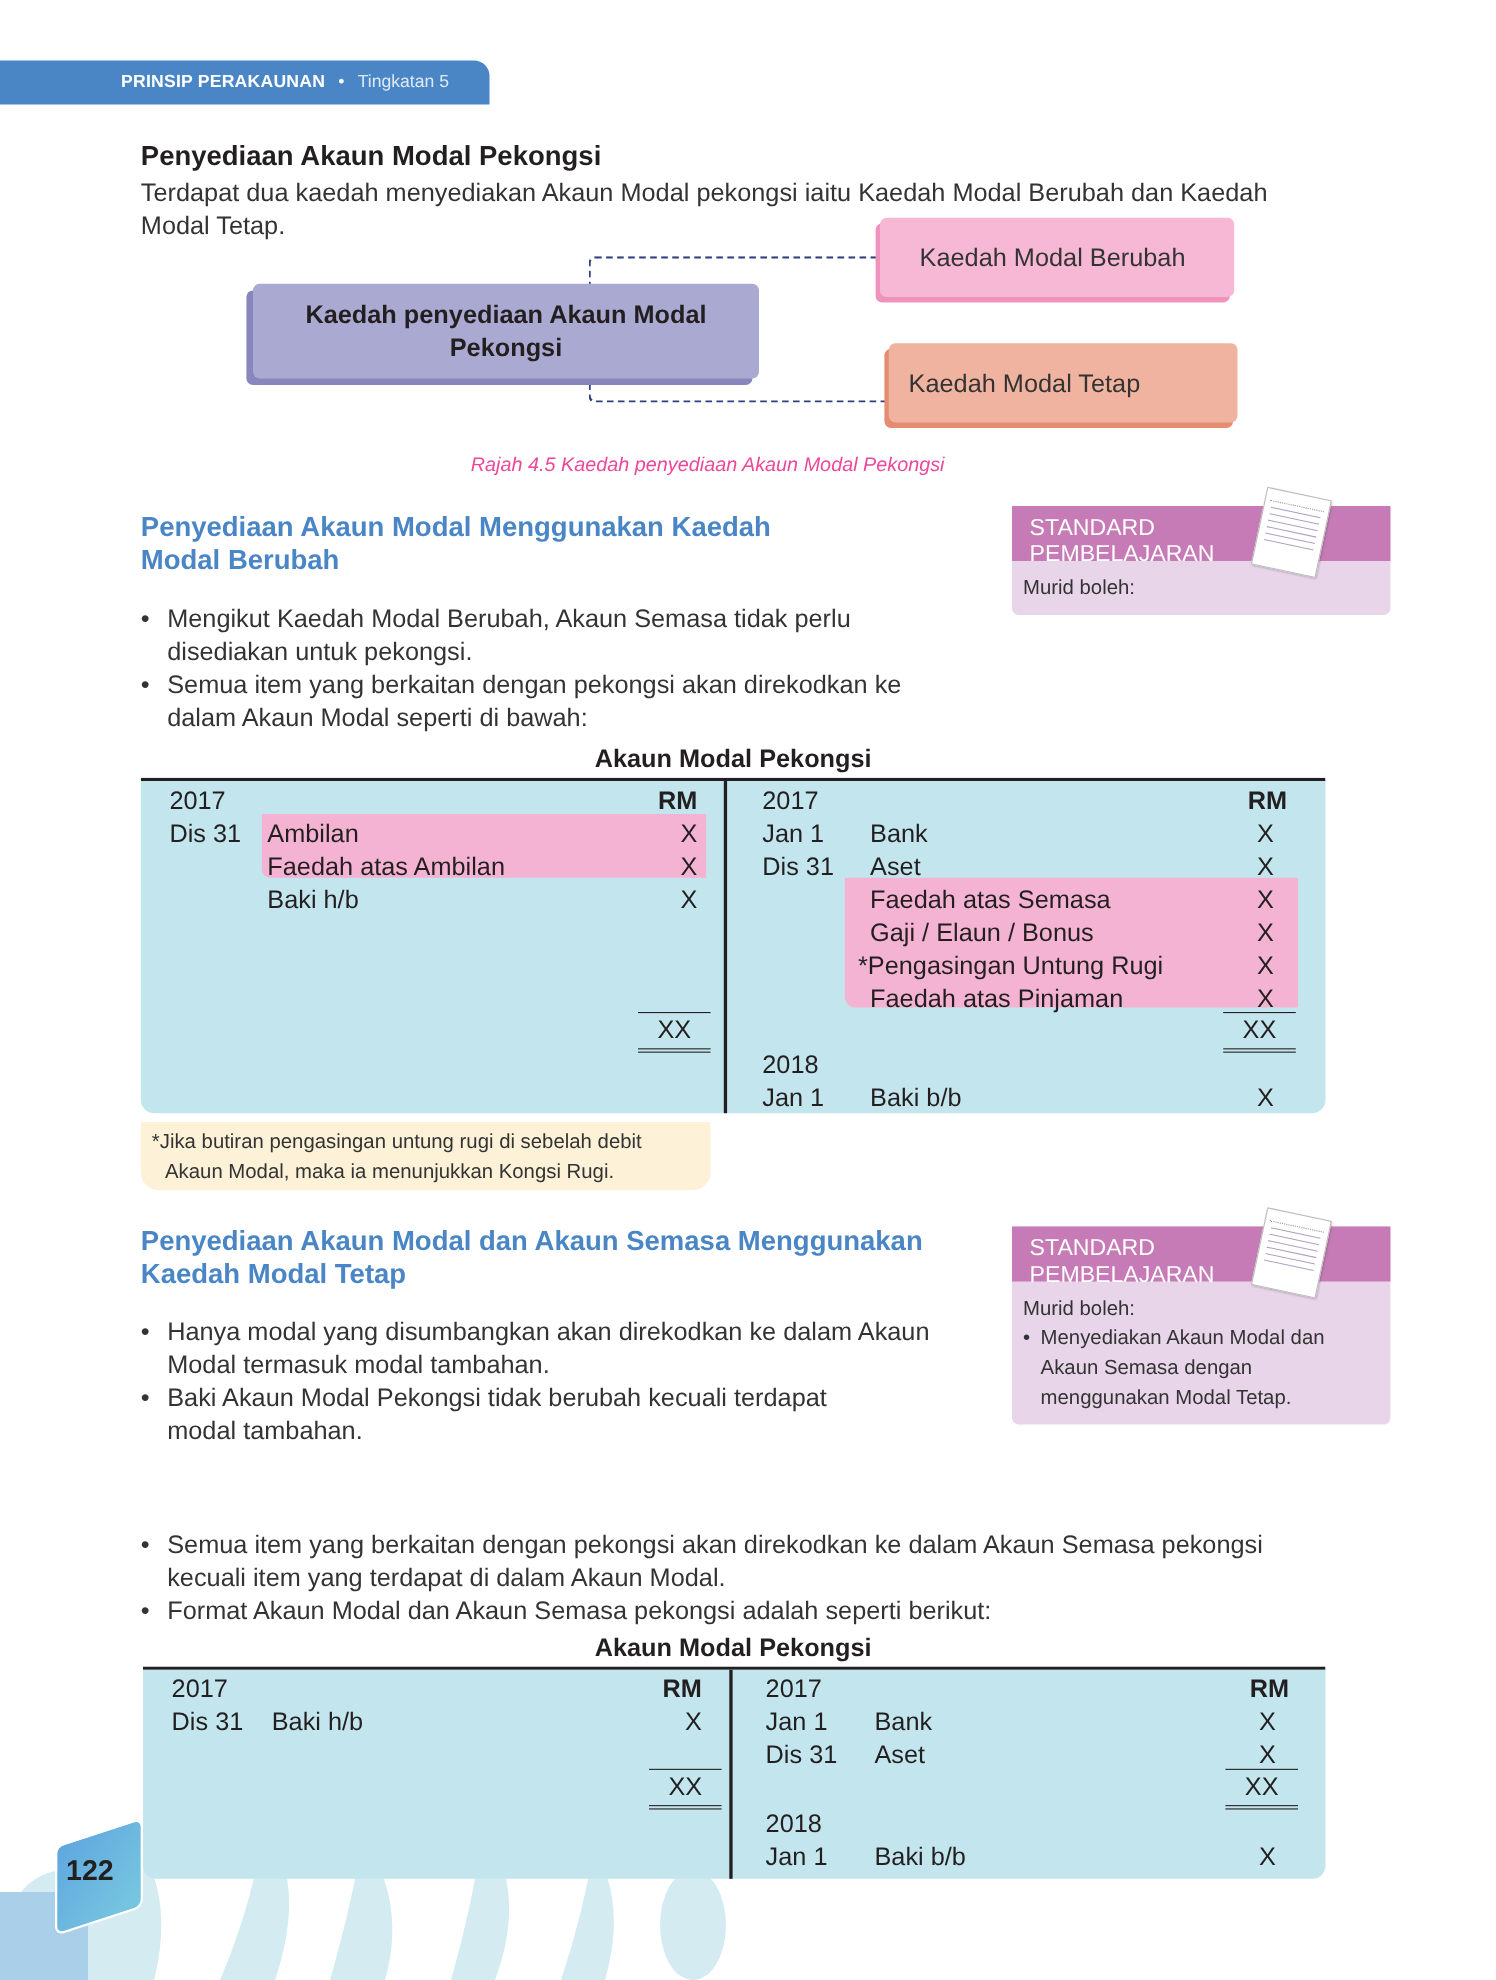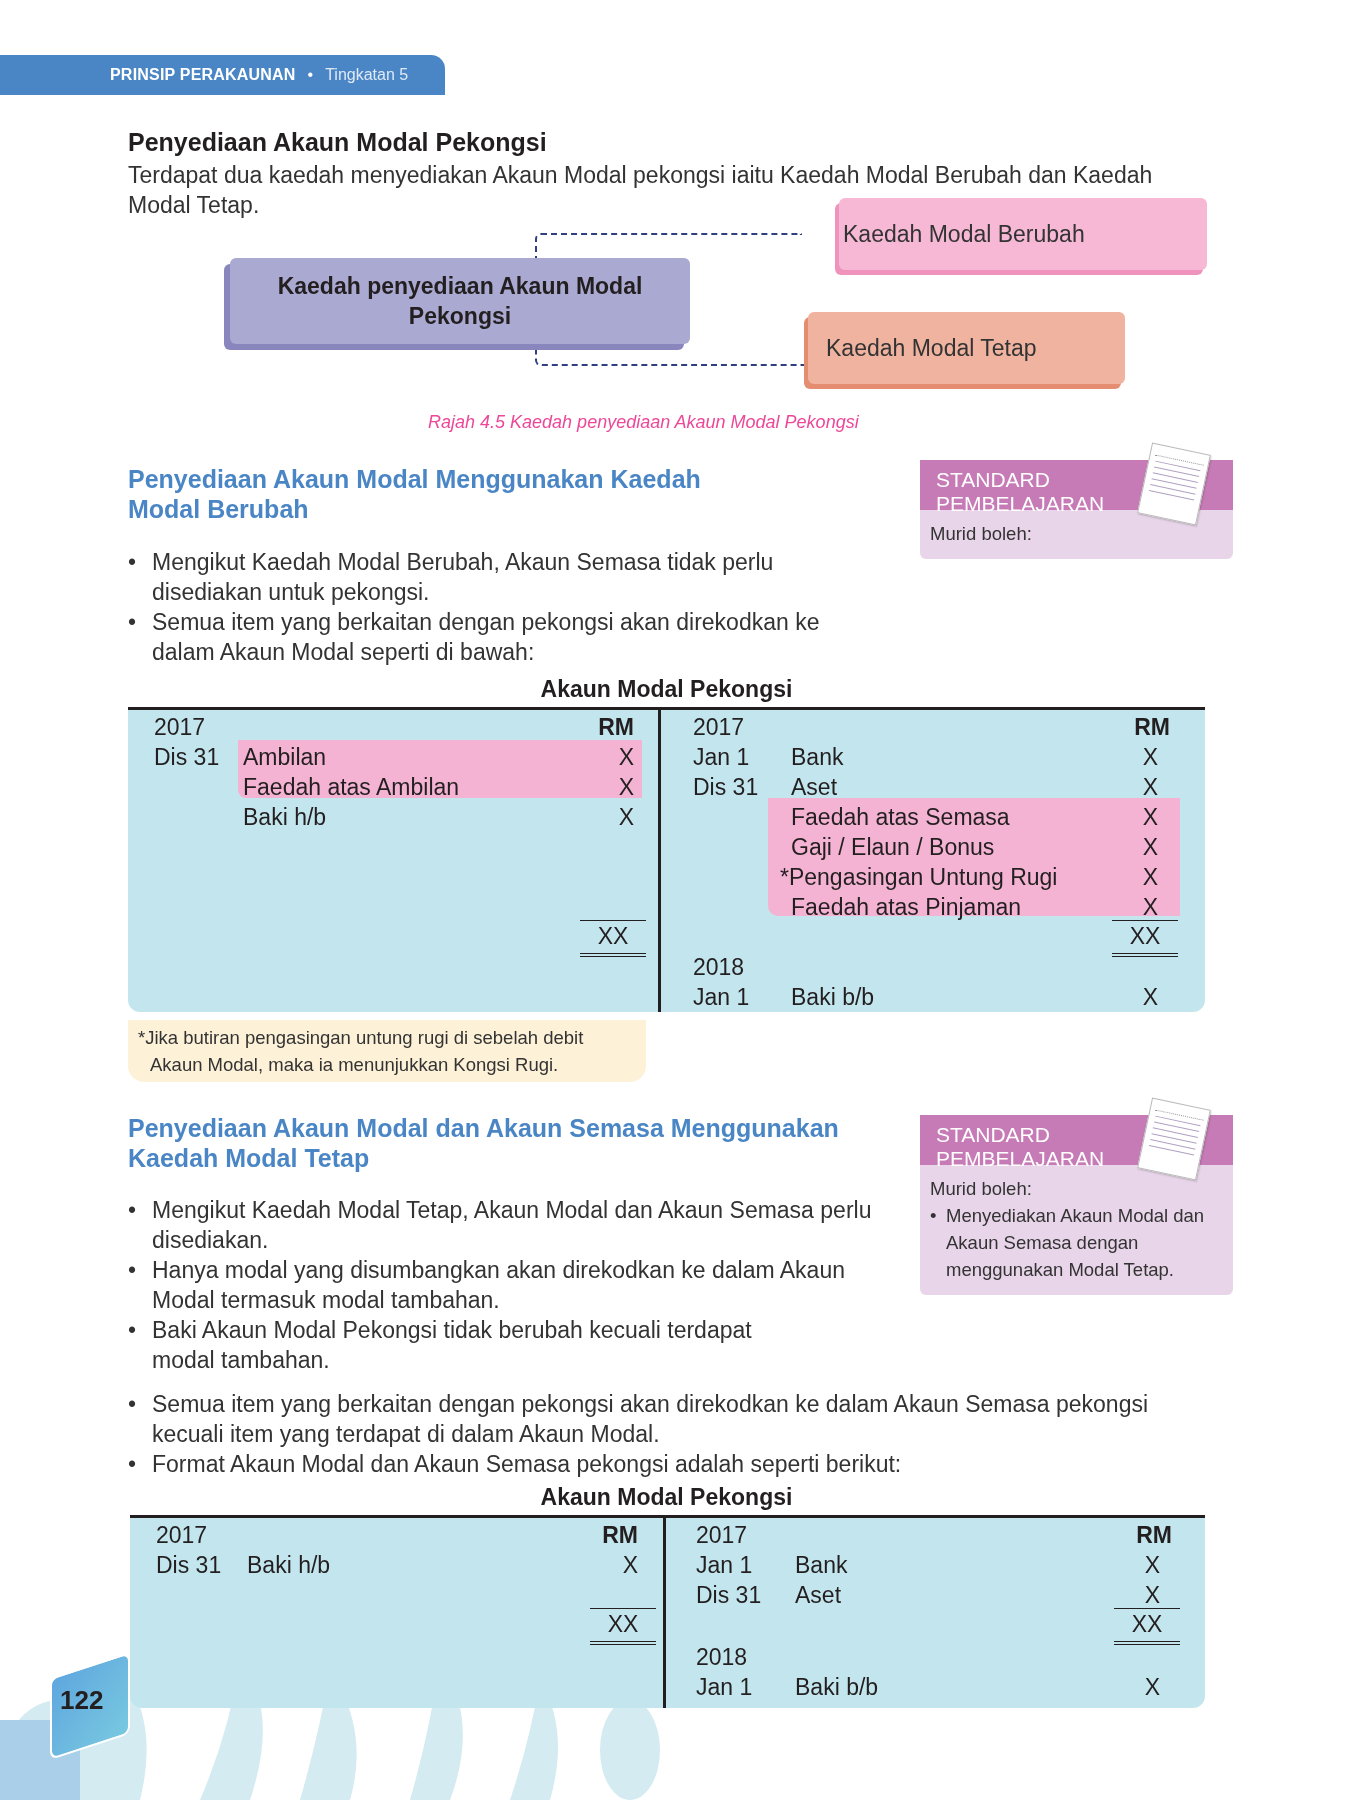--- a/index.html
+++ b/index.html
@@ -12,34 +12,34 @@
   .hdr b{font-weight:bold;letter-spacing:.2px;}
   .hdr .dot{margin:0 12px;}
   .hdr .lvl{color:#dfe9f6;}
   
   .h1{left:128px;top:128px;font-size:25px;font-weight:bold;}
   .p1{left:128px;top:160px;width:1040px;font-size:23px;line-height:30px;color:#333;}
   
   .box-center{left:230px;top:258px;width:460px;height:86px;background:#a9a9d1;border-radius:6px;
        box-shadow:-6px 6px 0 #8886bd;display:flex;align-items:center;justify-content:center;text-align:center;
        font-weight:bold;font-size:23px;line-height:30px;color:#231f20;}
-  .box-pink{left:800px;top:198px;width:368px;height:72px;background:#f6b8d4;border-radius:6px;
-       box-shadow:-4px 5px 0 #ef93bd;display:flex;align-items:center;padding-left:4px;box-sizing:border-box;font-size:23px;color:#333;margin-left:39px;}
+  .box-pink{left:800px;top:198px;width:322px;height:72px;background:#f6b8d4;border-radius:6px;
+       box-shadow:-4px 5px 0 #ef93bd;display:flex;align-items:center;padding-left:36px;box-sizing:border-box;font-size:23px;color:#333;}
   .box-peach{left:808px;top:312px;width:317px;height:72px;background:#efb3a0;border-radius:6px;
        box-shadow:-4px 5px 0 #e48d70;display:flex;align-items:center;padding-left:18px;box-sizing:border-box;font-size:23px;color:#333;}
   .dash{border-color:#2f3f7f;border-style:dashed;}
   .caption{left:428px;top:412px;font-size:18px;font-style:italic;color:#ec4899;}
   
   .sh{font-size:25px;font-weight:bold;color:#4a86c5;line-height:30px;}
   .bul{font-size:23px;line-height:30px;color:#333;}
   .bul li{list-style:none;position:relative;padding-left:24px;}
   .bul li:before{content:"•";position:absolute;left:0;}
   .bul ul{margin:0;padding:0;}
   
-  .std{width:313px;border-radius:0 0 6px 6px;background:#e8d5e9;}
+  .std{width:344px;border-radius:0 0 6px 6px;background:#e8d5e9;}
   .std .top{background:#c67bb6;color:#fff;font-size:21px;line-height:24px;padding:8px 0 6px 16px;height:50px;box-sizing:border-box;}
   .std .top div{line-height:24px;}
   .std .body{padding:10px 10px 12px 10px;font-size:18.5px;line-height:27px;color:#333;}
   .std .body .bi{padding-left:16px;position:relative;}
   .std .body .bi:before{content:"•";position:absolute;left:0;}
   .note-icon{width:58px;height:70px;background:#fff;border:1px solid #bbb;transform:rotate(12deg);
        box-shadow:1px 1px 2px rgba(0,0,0,.2);}
   .note-icon .ring{height:7px;border-bottom:1px dotted #999;margin:3px 4px;}
   .note-icon .ln{height:1px;background:#b0a0c0;margin:5px 6px;}
   
@@ -156,21 +156,20 @@
 </div>
 
 <div class="abs footnote">
   <div>*Jika butiran pengasingan untung rugi di sebelah debit</div>
   <div style="padding-left:12px;">Akaun Modal, maka ia menunjukkan Kongsi Rugi.</div>
 </div>
 
 <div class="abs sh" style="left:128px;top:1113px;width:780px;">Penyediaan Akaun Modal dan Akaun Semasa Menggunakan Kaedah Modal Tetap</div>
 <div class="abs bul" style="left:128px;top:1195px;width:760px;">
   <ul>
-    <li>Mengikut Kaedah Modal Tetap, Akaun Modal dan Akaun Semasa perlu disediakan.</li>
     <li>Hanya modal yang disumbangkan akan direkodkan ke dalam Akaun Modal termasuk modal tambahan.</li>
     <li style="width:620px;">Baki Akaun Modal Pekongsi tidak berubah kecuali terdapat modal tambahan.</li>
   </ul>
 </div>
 <div class="abs bul" style="left:128px;top:1389px;width:1090px;">
   <ul>
     <li>Semua item yang berkaitan dengan pekongsi akan direkodkan ke dalam Akaun Semasa pekongsi kecuali item yang terdapat di dalam Akaun Modal.</li>
     <li>Format Akaun Modal dan Akaun Semasa pekongsi adalah seperti berikut:</li>
   </ul>
 </div>

